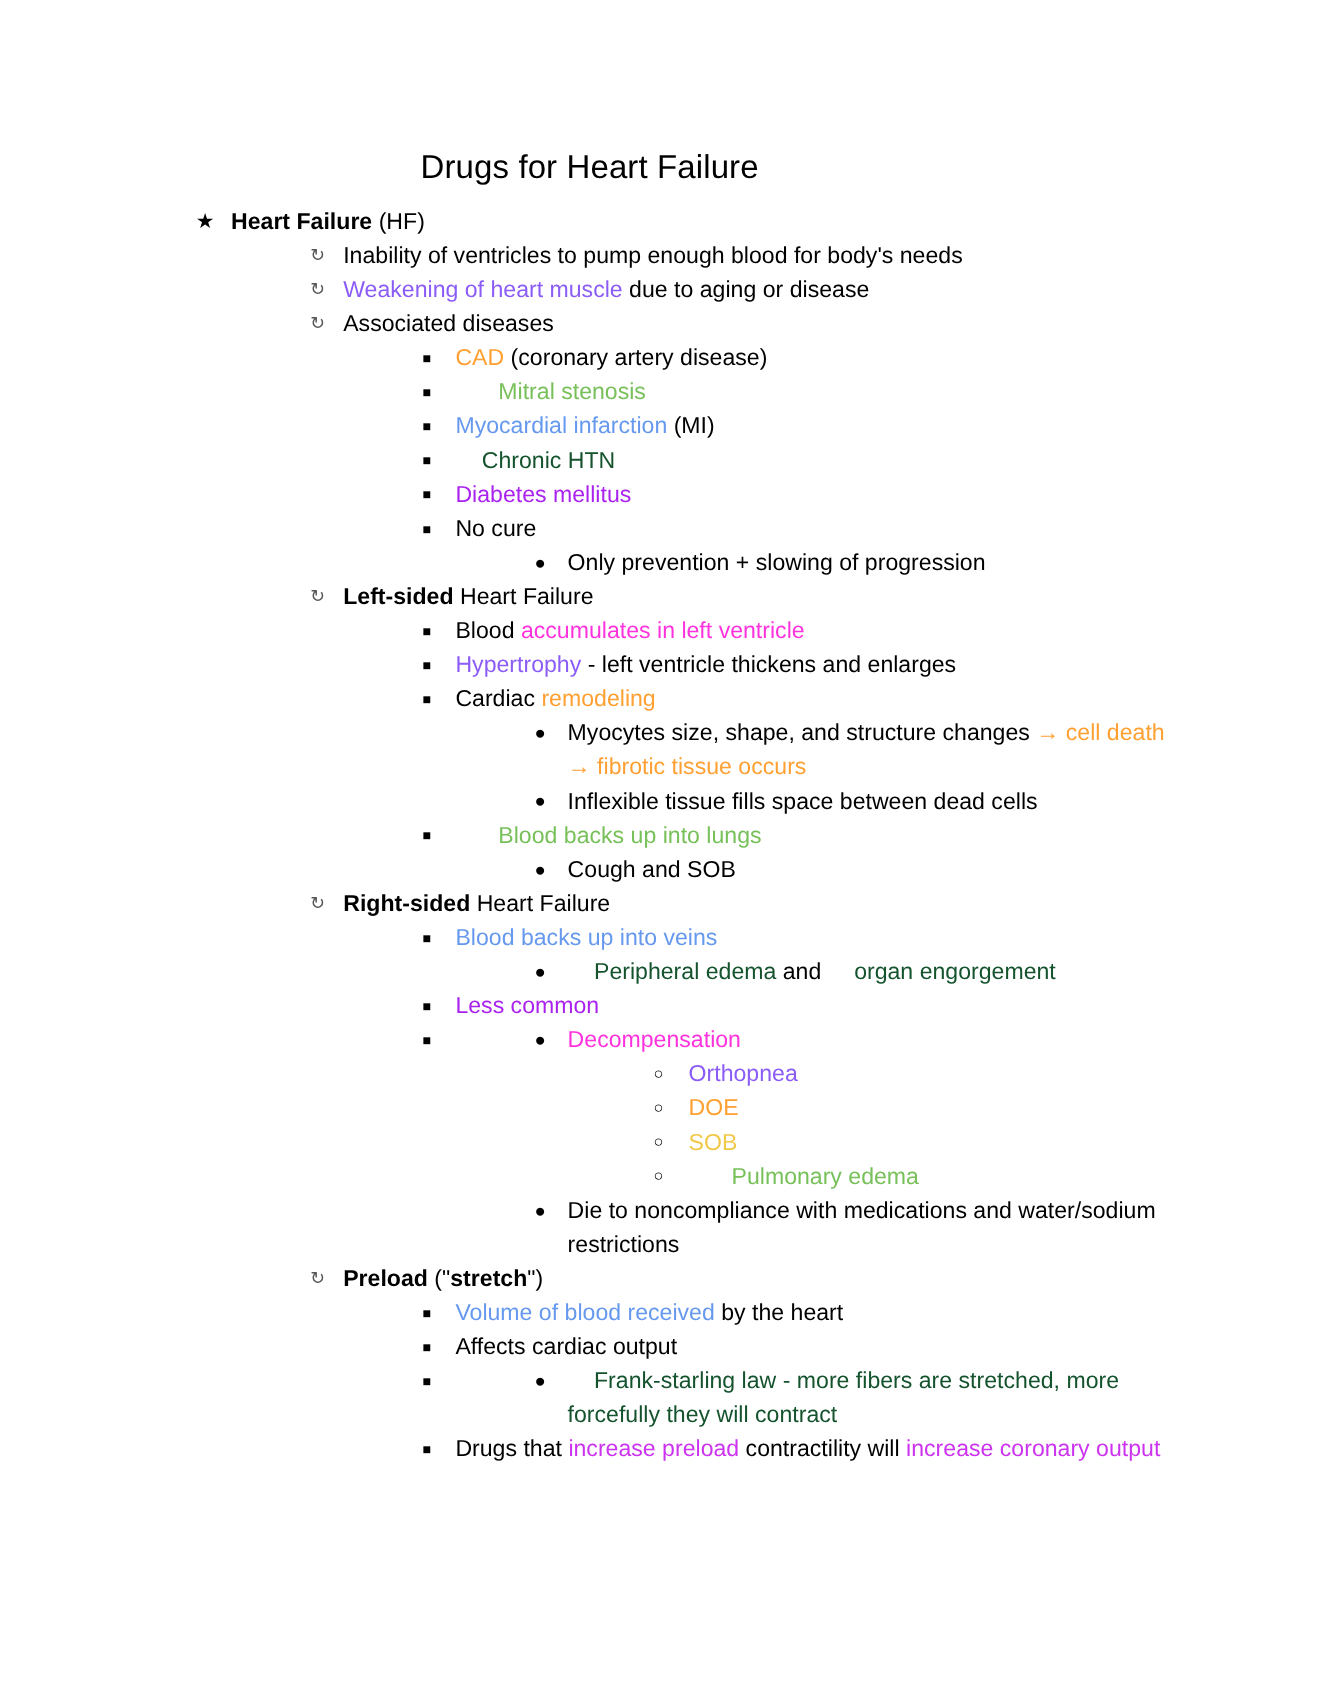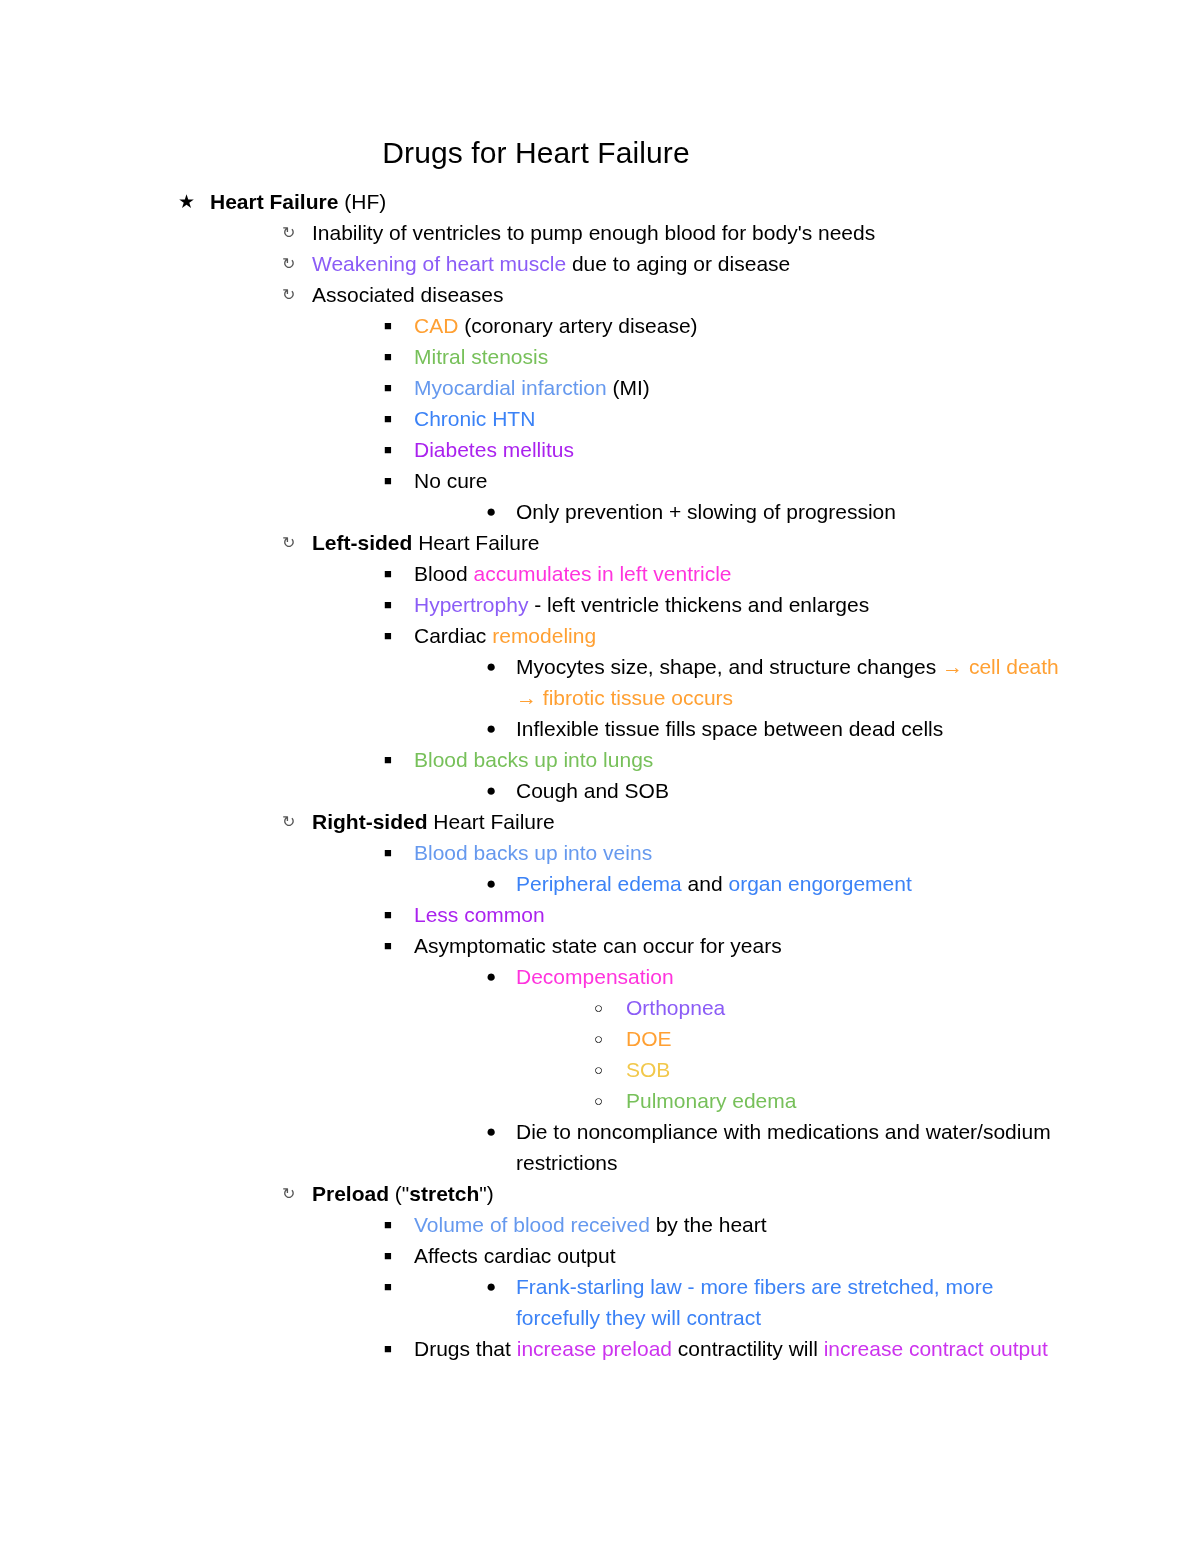--- a/index.html
+++ b/index.html
@@ -119,23 +119,23 @@
     font-size: 15px;
     line-height: 31px;
   }
 
   .txt { display: inline; }
   b, .b { font-weight: bold; }
   .u { }
   .c-red     { color: #8b5cf6; }
   .c-orange  { color: #ffa033; }
   .c-yellow  { color: #f2c84b; }
-  .c-green   { color: #77c05a; }
+  .c-green   { color: #77c05a; margin-left: 39px; }
   .c-ltblue  { color: #6699ee; }
-  .c-blue    { color: #3b82f6; }
+  .c-blue    { color: #14532d; margin-left: 24px; }
   .c-violet  { color: #aa22ee; }
   .c-magenta { color: #ff33dd; }
   .c-purple  { color: #cc33ee; text-align: center; }
 </style>
 </head>
 <body>
 
 <div class="page">
 
   <h1 class="doc-title">Drugs for Heart Failure</h1>
@@ -253,21 +253,20 @@
                   <span class="txt"><span class="c-blue">Peripheral edema</span><span> and </span><span class="c-blue">organ engorgement</span></span>
                 </li>
               </ul>
             </li>
             <li>
               <span class="bullet">■</span>
               <span class="txt c-violet">Less common</span>
             </li>
             <li>
               <span class="bullet">■</span>
-              <span class="txt">Asymptomatic state can occur for years</span>
 
               <ul class="lvl4">
                 <li>
                   <span class="bullet">●</span>
                   <span class="txt c-magenta">Decompensation</span>
 
                   <ul class="lvl5">
                     <li>
                       <span class="bullet">○</span>
                       <span class="txt c-red">Orthopnea</span>
@@ -313,21 +312,21 @@
 
               <ul class="lvl4">
                 <li>
                   <span class="bullet">●</span>
                   <span class="txt c-blue">Frank-starling law - more fibers are stretched, more forcefully they will contract</span>
                 </li>
               </ul>
             </li>
             <li>
               <span class="bullet">■</span>
-              <span class="txt"><span>Drugs that </span><span class="c-purple">increase preload</span><span> contractility will </span><span class="c-purple">increase contract output</span></span>
+              <span class="txt"><span>Drugs that </span><span class="c-purple">increase preload</span><span> contractility will </span><span class="c-purple">increase coronary output</span></span>
             </li>
           </ul>
         </li>
 
       </ul>
     </li>
   </ul>
 </div>
 
 </body></html>

